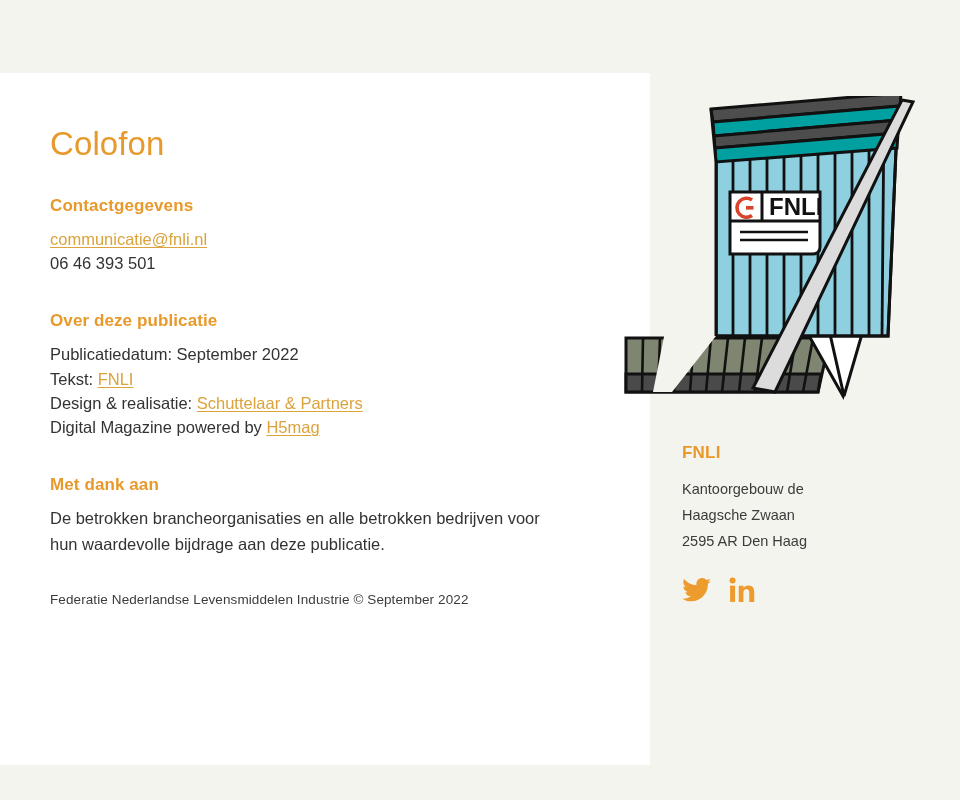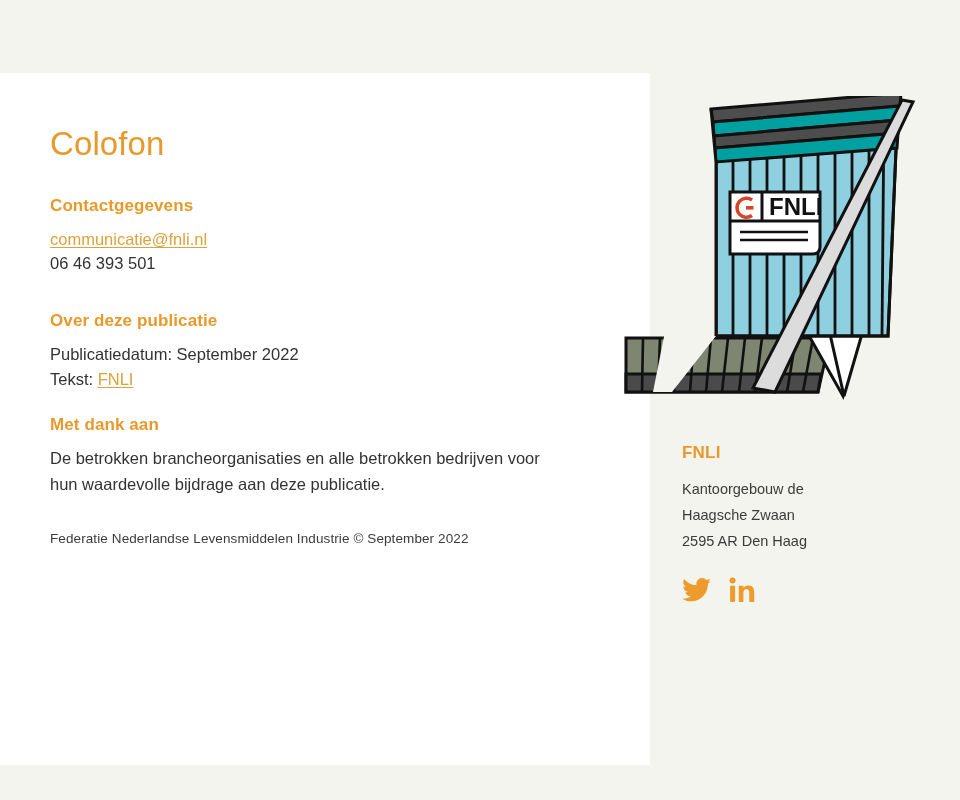--- a/index.html
+++ b/index.html
@@ -64,21 +64,21 @@
     margin: 0;
     font-weight: 400;
   }
   .lnk {
     color: #dca23c;
     text-decoration: underline;
     text-underline-offset: 2px;
     cursor: pointer;
   }
   .block-contact { margin-bottom: 36px; margin-top: 33px; }
-  .block-about   { margin-bottom: 24px; }
+  .block-about   { margin-bottom: 36px; }
   .block-thanks  { margin-bottom: 34px; }
   .thanks-text {
     max-width: 505px;
     line-height: 1.55;
   }
   .copyright {
     font-size: 13.5px;
     color: #3b3b3b;
     margin: 0;
     letter-spacing: .1px;
@@ -137,20 +137,22 @@
         <p class="body-line">
           <span class="lnk">communicatie@fnli.nl</span>
         </p>
         <p class="body-line">06 46 393 501</p>
       </div>
 
       <div class="block-about">
         <h2 class="sec-title">Over deze publicatie</h2>
         <p class="body-line">Publicatiedatum: September 2022</p>
         <p class="body-line"><span>Tekst: </span><span class="lnk">FNLI</span></p>
+        <p class="body-line"><span>Design &amp; realisatie: </span><span class="lnk">Schuttelaar &amp; Partners</span></p>
+        <p class="body-line"><span>Digital Magazine powered by </span><span class="lnk">H5mag</span></p>
       </div>
 
       <div class="block-thanks">
         <h2 class="sec-title">Met dank aan</h2>
         <p class="body-line thanks-text">De betrokken brancheorganisaties en alle betrokken bedrijven voor hun waardevolle bijdrage aan deze publicatie.</p>
       </div>
 
       <p class="copyright">Federatie Nederlandse Levensmiddelen Industrie © September 2022</p>
 
     </div>

